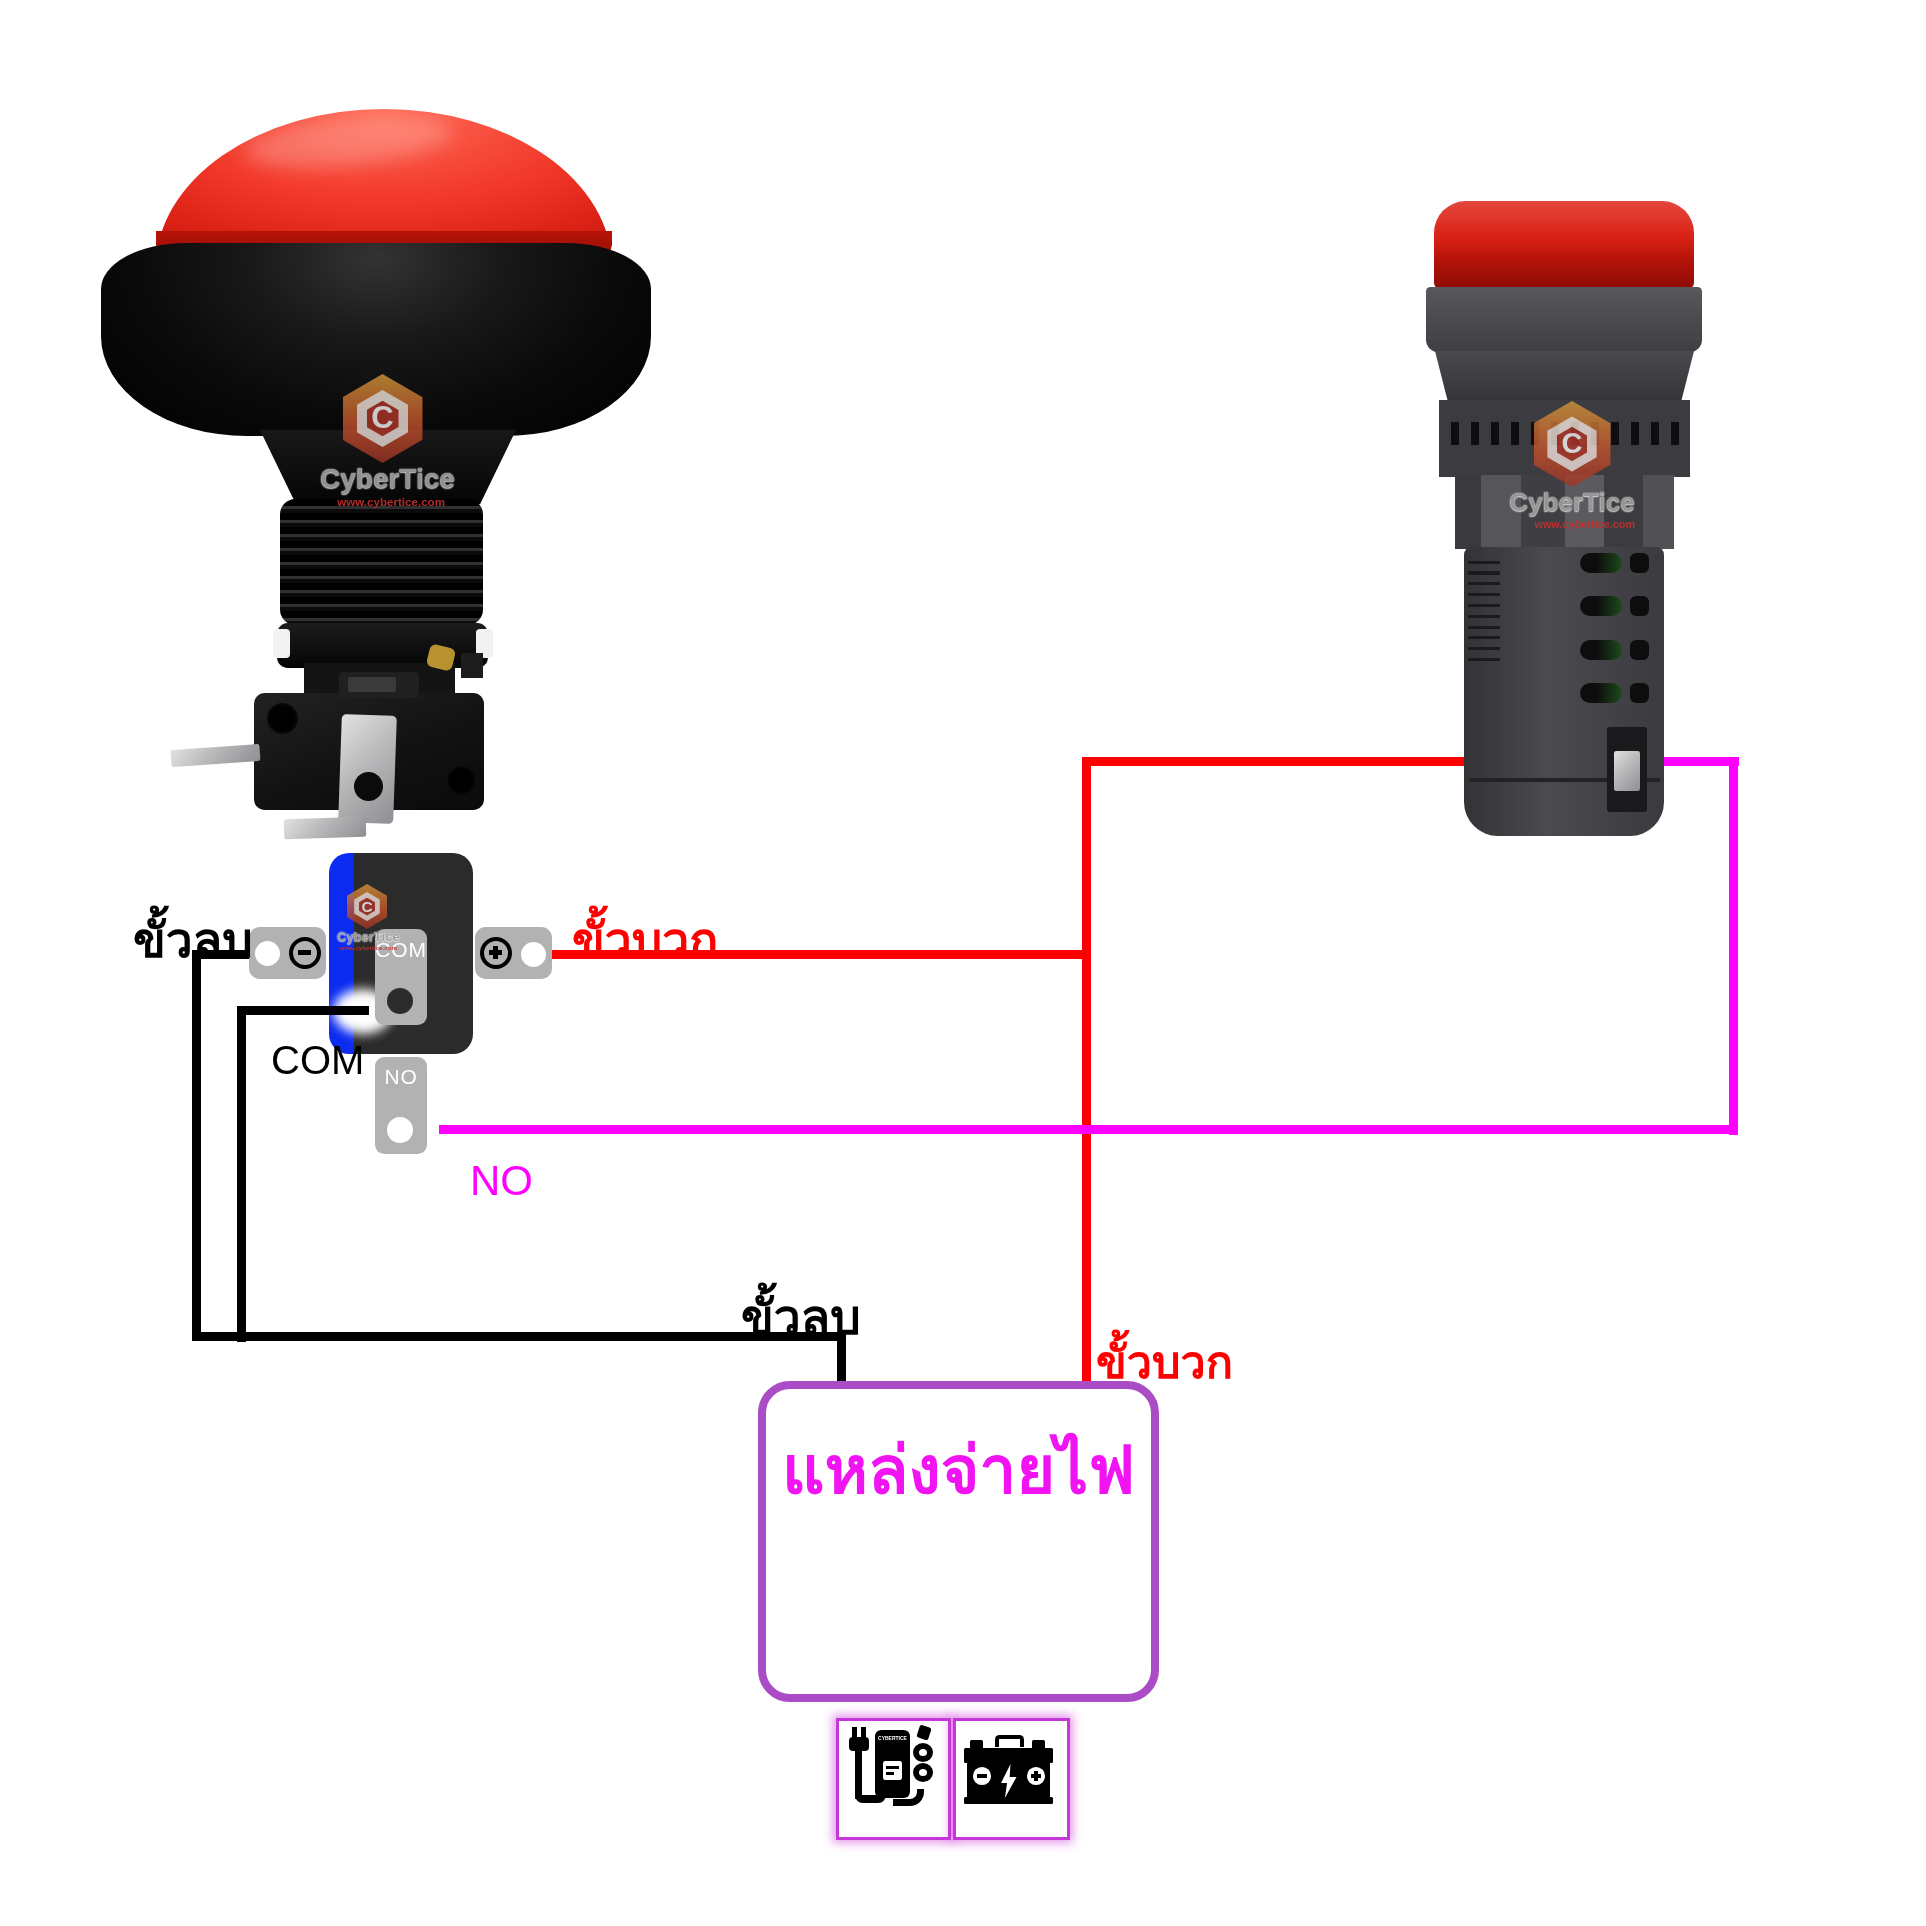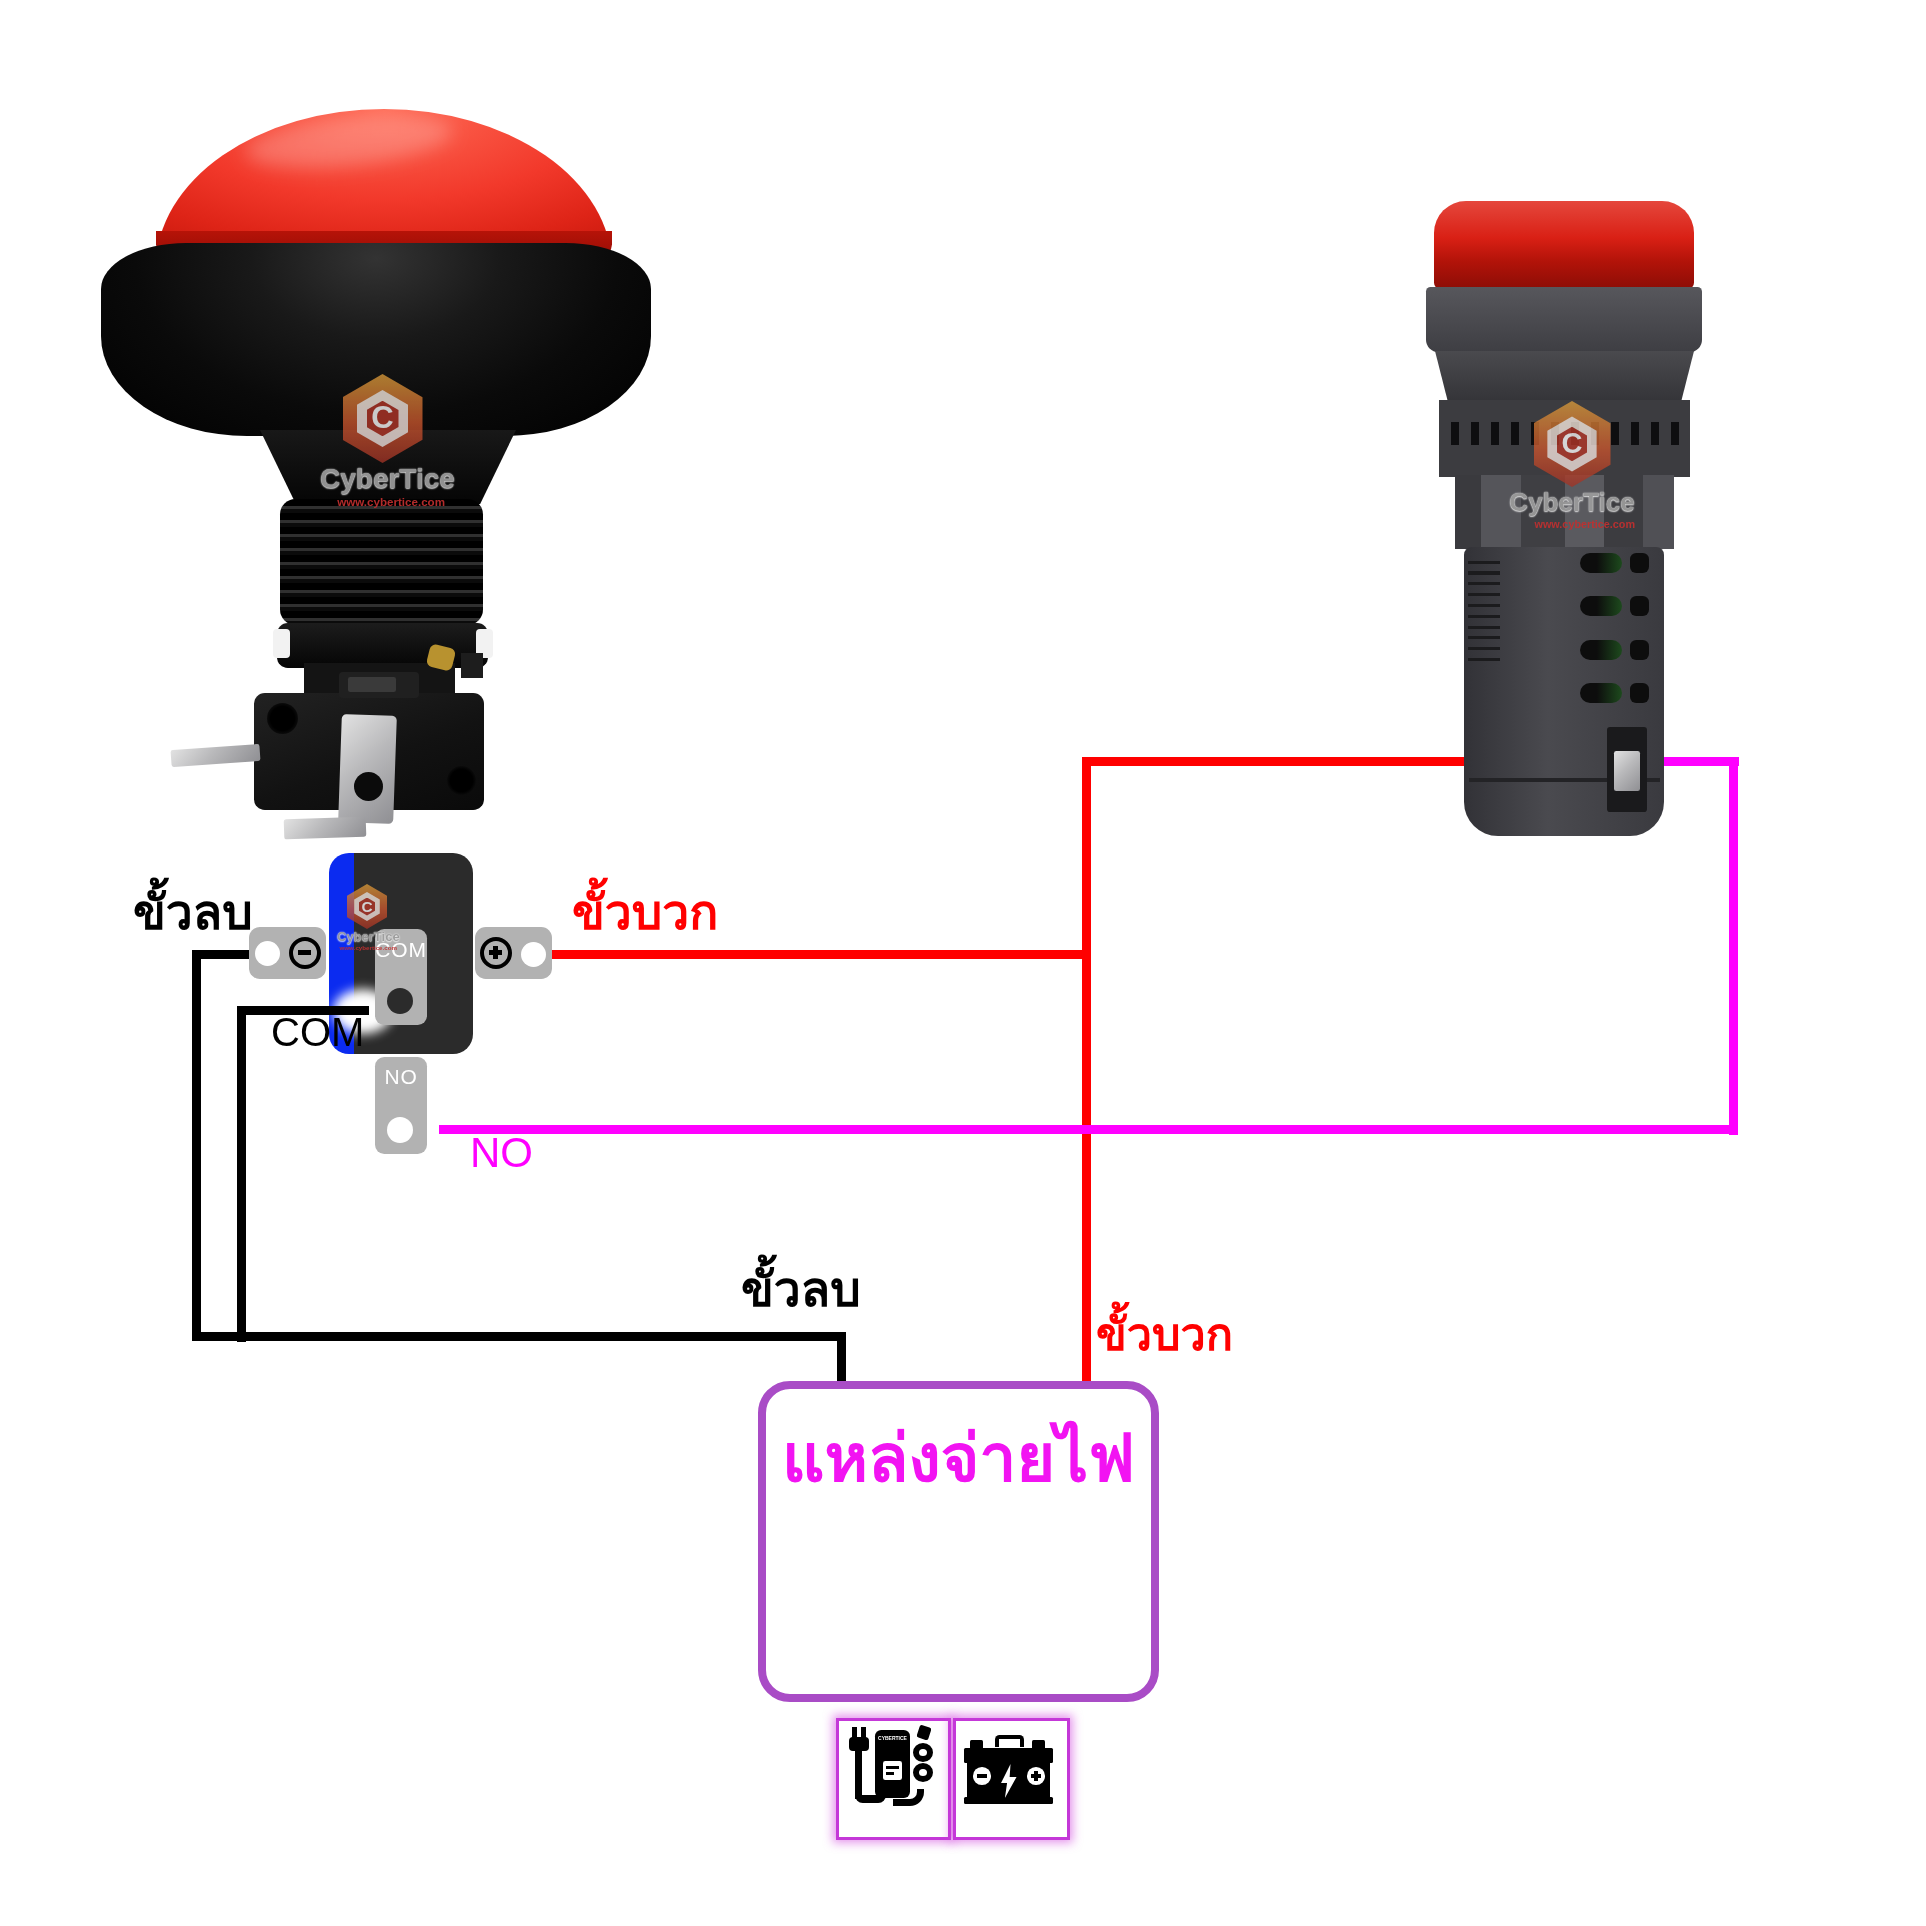--- a/index.html
+++ b/index.html
@@ -9,39 +9,39 @@
 
   
   .wire{position:absolute;z-index:3;}
   .wire.black{background:#000;}
   .wire.red{background:#f00;}
   .wire.magenta{background:#ff00ff;}
   .wire.behind{z-index:1;}
   .glow{position:absolute;z-index:3;background:#fff;filter:blur(5.4px);border-radius:50%;}
 
   
-  .lbl{position:absolute;z-index:6;white-space:nowrap;line-height:1.05;}
+  .lbl{position:absolute;z-index:6;white-space:nowrap;line-height:1.05;margin-top:28px;}
   .lbl.black{color:#000;font-weight:bold;}
   .lbl.red{color:#f00;font-weight:bold;}
   .lbl.mag{color:#ff00ff;}
 
   
   .sw-body{left:329px;top:853px;width:143px;height:201px;background:#2b2b2b;border-radius:20px;z-index:2;}
   .sw-stripe{left:329px;top:853px;width:26px;height:201px;background:#0b2bf0;border-radius:20px 0 0 20px;z-index:2;}
   .tab{position:absolute;background:#b2b2b2;z-index:4;}
   .tab .ttxt{position:absolute;width:100%;text-align:center;color:#fff;font-size:21px;letter-spacing:0.8px;}
   .circle{position:absolute;border-radius:50%;}
   .symb{position:absolute;width:32px;height:32px;border:4.6px solid #000;border-radius:50%;box-sizing:border-box;z-index:5;}
   .symb .bar-h{position:absolute;left:5.4px;top:9.2px;width:12.3px;height:4.6px;background:#000;}
   .symb .bar-v{position:absolute;left:9.2px;top:5.4px;width:4.6px;height:12.3px;background:#000;}
 
   
   .psu{left:758px;top:1381px;width:401px;height:321px;border:8.5px solid #a94cc6;border-radius:32px;
        background:#fff;z-index:4;box-sizing:border-box;}
-  .psu-title{position:absolute;left:0;top:16px;width:100%;text-align:center;color:#f213f2;
+  .psu-title{position:absolute;left:0;top:28px;width:100%;text-align:center;color:#f213f2;
              font-size:66px;font-weight:bold;}
   .psu-volt{position:absolute;left:0;top:145px;width:100%;text-align:center;color:#e315e3;font-size:102px;}
 
   
   .icobox{position:absolute;background:#fff;border:3.9px solid #c438d8;z-index:4;
           box-shadow:0 0 9.2px 3.1px rgba(205,60,220,.55);}
 
   
   .wm{position:absolute;z-index:5;opacity:.92;text-align:center;}
   .hex{position:relative;margin:0 auto;clip-path:polygon(50% 0,100% 26%,100% 74%,50% 100%,0 74%,0 26%);

